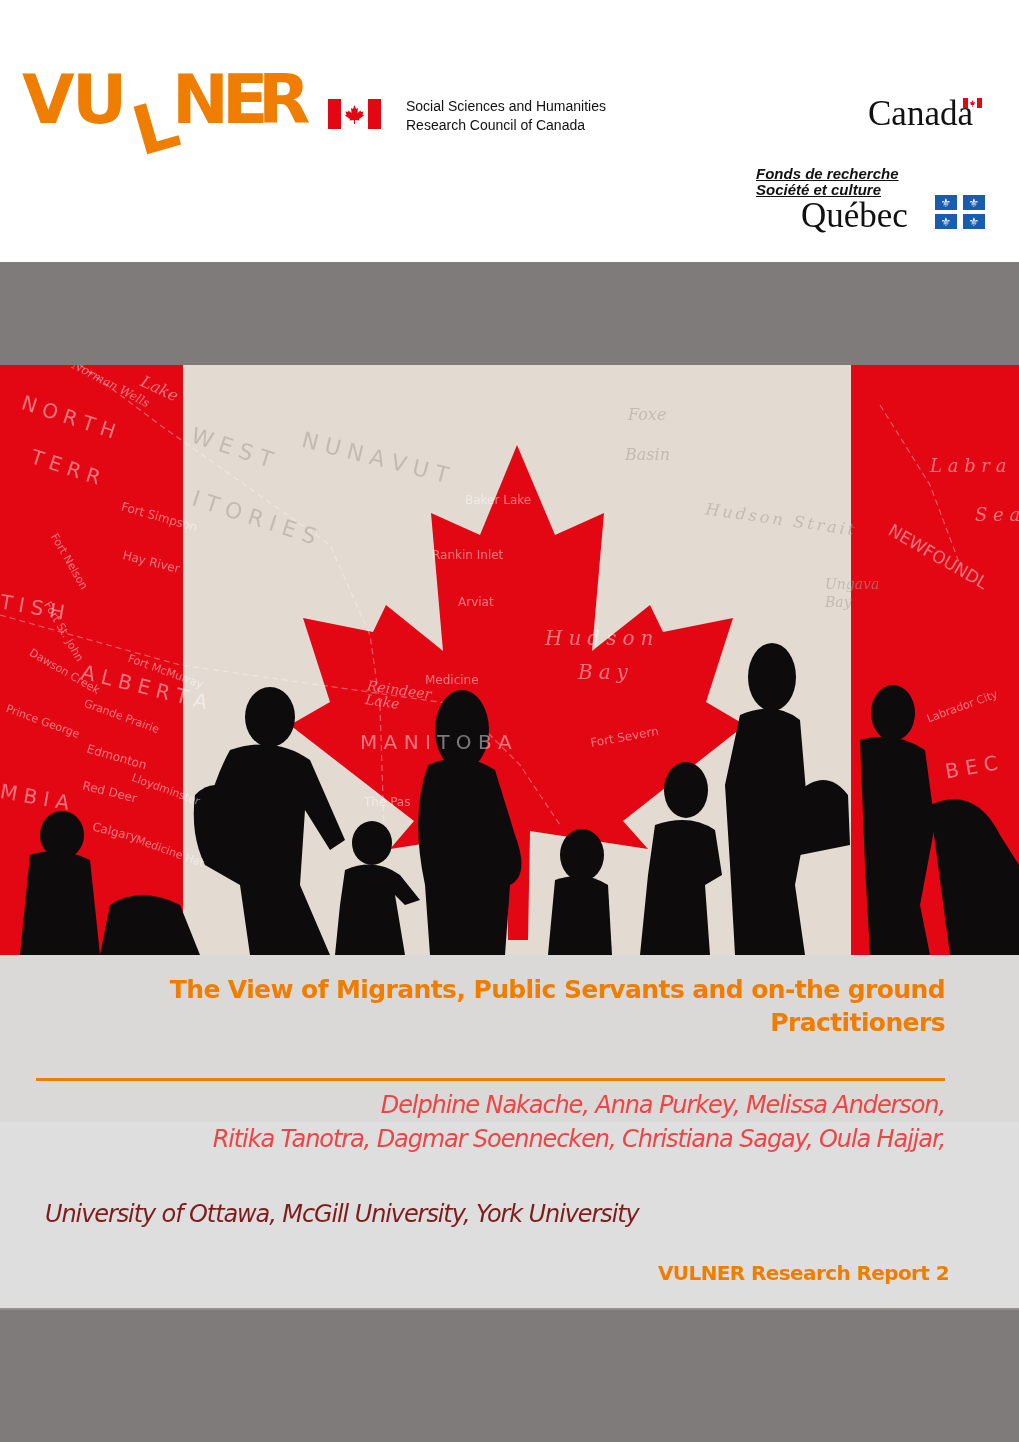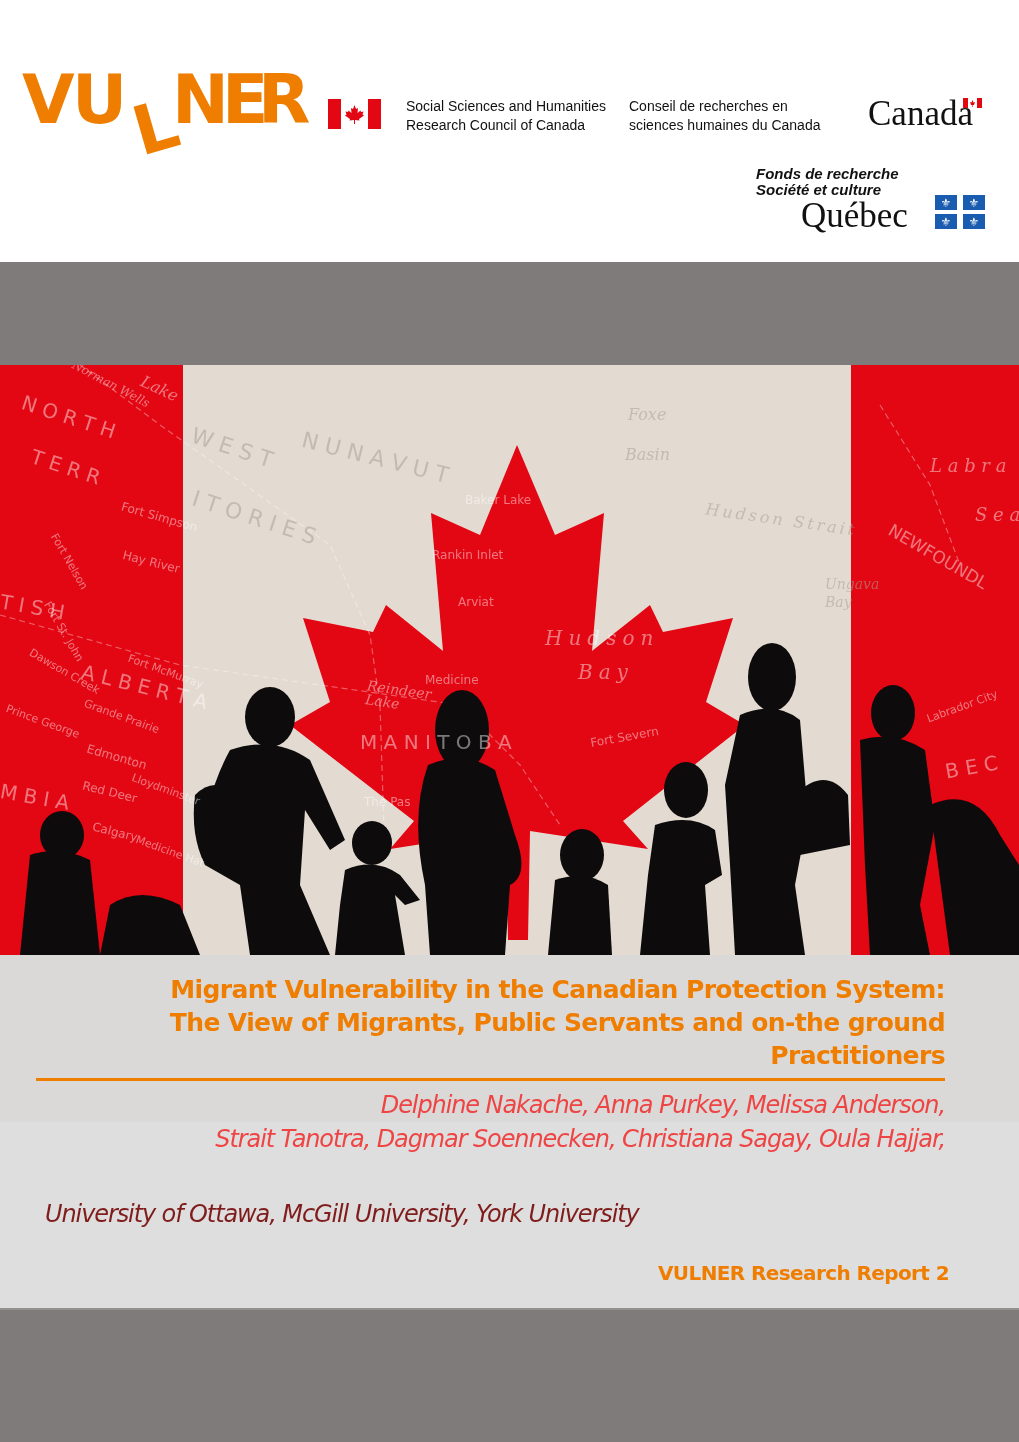--- a/index.html
+++ b/index.html
@@ -21,21 +21,21 @@
 
   .flag-small { position: absolute; left: 328px; top: 99px; width: 53px; height: 30px; }
 
   .sshrc { position: absolute; left: 406px; top: 97px; font-size: 14px; line-height: 19px; color: #111; font-family: "Liberation Sans", sans-serif; }
   .crsh  { position: absolute; left: 629px; top: 97px; font-size: 14px; line-height: 19px; color: #111; }
 
   .canada-wordmark { position: absolute; left: 868px; top: 96px; font-family: "Liberation Serif", serif; font-size: 35px; line-height: 36px; color: #111; }
   .canada-flag-mini { position: absolute; left: 963px; top: 98px; width: 19px; height: 10px; }
 
   .frq { position: absolute; left: 756px; top: 166px; }
-  .frq .frq-line { font-family: "Liberation Sans", sans-serif; font-style: italic; font-weight: bold; font-size: 15px; line-height: 16px; color: #111; }
+  .frq .frq-line { font-family: "Liberation Sans", sans-serif; font-style: italic; font-weight: bold; font-size: 15px; line-height: 16px; color: #111; text-decoration: underline; }
   .frq .quebec { position: absolute; left: 45px; top: 32px; font-family: "Liberation Serif", serif; font-size: 35px; line-height: 36px; color: #111; white-space: nowrap; }
   .quebec-flag { position: absolute; left: 934px; top: 194px; width: 52px; height: 36px; }
 
   
   .grey-top { position: absolute; left: 0; top: 262px; width: 1019px; height: 103px; background: #7f7b7a; }
 
   
   .photo { position: absolute; left: 0; top: 365px; width: 1019px; height: 590px; overflow: hidden; background: #e3dbd2; }
   .photo svg { position: absolute; left: 0; top: 0; }
 
@@ -76,24 +76,20 @@
   <svg class="flag-small" viewBox="0 0 53 30">
     <rect x="0" y="0" width="13" height="30" fill="#e30613"></rect>
     <rect x="13" y="0" width="27" height="30" fill="#ffffff"></rect>
     <rect x="40" y="0" width="13" height="30" fill="#e30613"></rect>
     <path d="M26.5 6 L28 10 L30 9 L29.5 14 L32.5 11.5 L33 13 L35.5 12.5 L34.5 15.5 L36 16.5 L31 20 L31.5 21.5 L27 21 L27 25 L26 25 L26 21 L21.5 21.5 L22 20 L17 16.5 L18.5 15.5 L17.5 12.5 L20 13 L20.5 11.5 L23.5 14 L23 9 L25 10 Z" fill="#e30613"></path>
   </svg>
 
   <div class="sshrc">
     <div>Social Sciences and Humanities</div>
     <div>Research Council of Canada</div>
-  </div>
-  <div class="crsh">
-    <div>Conseil de recherches en</div>
-    <div>sciences humaines du Canada</div>
   </div>
 
   <div class="canada-wordmark">Canada</div>
   <svg class="canada-flag-mini" viewBox="0 0 19 10">
     <rect x="0" y="0" width="5" height="10" fill="#e30613"></rect>
     <rect x="5" y="0" width="9" height="10" fill="#ffffff"></rect>
     <rect x="14" y="0" width="5" height="10" fill="#e30613"></rect>
     <path d="M9.5 2 L10.5 4.5 L12 4 L11 7 L9.8 7 L9.8 9 L9.2 9 L9.2 7 L8 7 L7 4 L8.5 4.5 Z" fill="#e30613"></path>
   </svg>
 
@@ -211,24 +207,23 @@
     <span class="map-label sans" style="left:925px;top:335px;font-size:11px;transform:rotate(-20deg);">Labrador City</span>
     <span class="map-label sans" style="left:945px;top:390px;font-size:20px;transform:rotate(-10deg);">B E C</span>
   </div>
 </div>
 
 <div class="overlay"></div>
 <div class="lower"></div>
 <div class="grey-bottom"></div>
 
 <h1 class="title">
-  <div>Migrant Vulnerability in the Canadian Protection System:</div>
   <div>The View of Migrants, Public Servants and on-the ground</div>
   <div>Practitioners</div>
 </h1>
 <div class="title-rule"></div>
 
 <div class="authors">
   <div>Delphine Nakache, Anna Purkey, Melissa Anderson,</div>
-  <div>Strait Tanotra, Dagmar Soennecken, Christiana Sagay, Oula Hajjar,</div>
+  <div>Ritika Tanotra, Dagmar Soennecken, Christiana Sagay, Oula Hajjar,</div>
 </div>
 <div class="affil">University of Ottawa, McGill University, York University</div>
 <div class="report">VULNER Research Report 2</div>
 
 </body></html>

